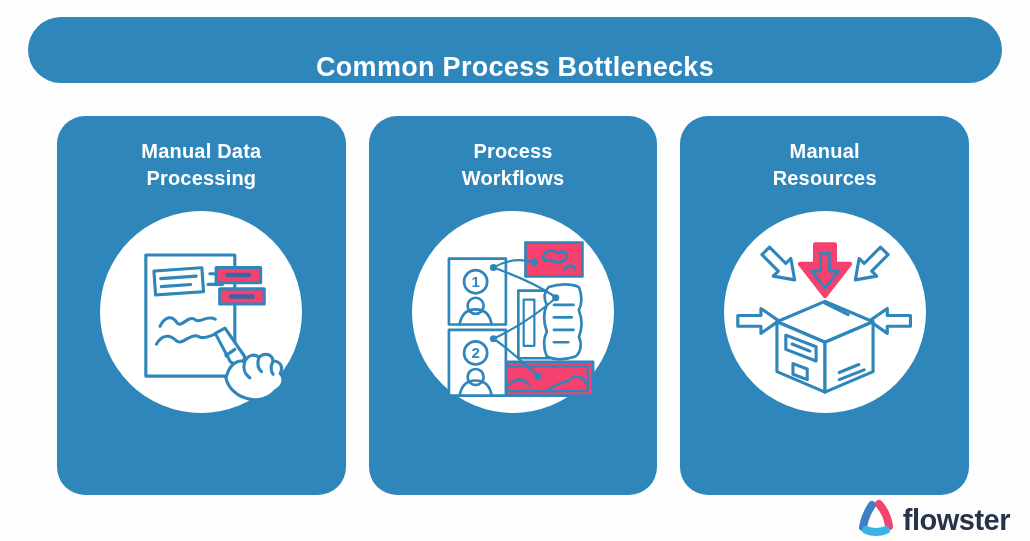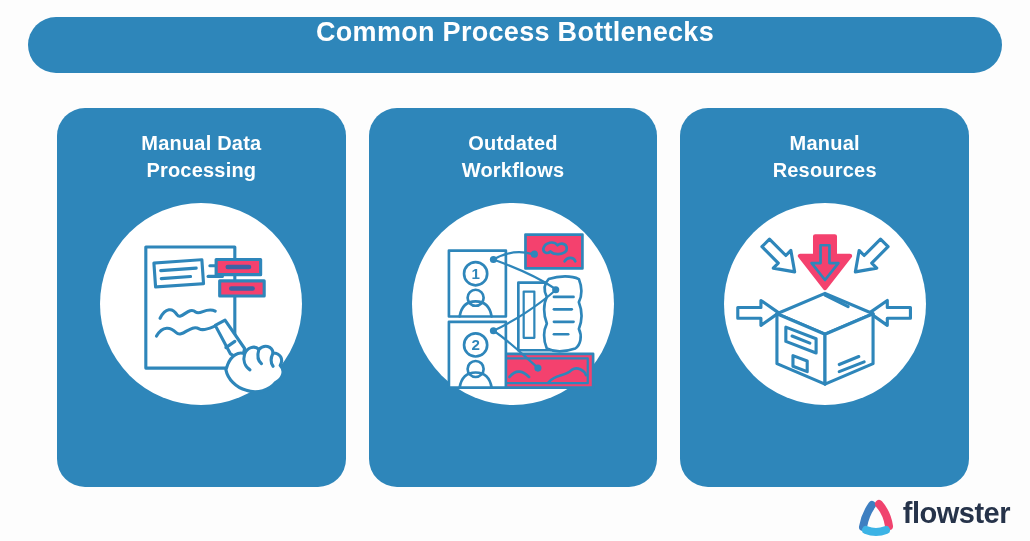--- a/index.html
+++ b/index.html
@@ -2,48 +2,48 @@
 <html><head>
 <meta charset="utf-8">
 <style>
   html,body{margin:0;padding:0;}
   body{
     width:1030px;height:541px;position:relative;overflow:hidden;
     background:#fdfdfd;
     font-family:"Liberation Sans", sans-serif;
   }
   .header-pill{
-    position:absolute;left:28px;top:17px;width:974px;height:56px;
+    position:absolute;left:28px;top:17px;width:974px;height:66px;
     background:#2e86ba;border-radius:35px;
-    display:flex;align-items:flex-start;justify-content:center;
+    display:flex;align-items:flex-end;justify-content:center;
   }
   .header-title{
     color:#ffffff;font-size:27px;font-weight:bold;letter-spacing:.3px;
   }
   .cards-row{
-    position:absolute;left:57px;top:108px;width:912px;height:379px;
+    position:absolute;left:57px;top:116px;width:912px;height:379px;
     display:flex;gap:23px;
   }
   .card{
     flex:1;background:#2e86ba;border-radius:28px;
     display:flex;flex-direction:column;align-items:center;
     padding-top:22px;box-sizing:border-box;
   }
   .card-title{
     color:#ffffff;font-size:20px;font-weight:bold;text-align:center;
     line-height:27px;max-width:172px;min-height:54px;letter-spacing:.2px;
   }
   .icon-circle{
     width:202px;height:202px;border-radius:50%;background:#ffffff;
     margin-top:19px;display:flex;align-items:center;justify-content:center;
   }
   .icon-circle svg{width:178px;height:178px;display:block;}
   .footer-logo{
     position:absolute;right:20px;bottom:4px;
-    display:flex;align-items:flex-start;gap:7px;
+    display:flex;align-items:flex-end;gap:7px;
   }
   .brand-text{
     color:#26334a;font-size:29px;font-weight:bold;letter-spacing:-.5px;
   }
 </style>
 </head>
 <body>
 
 <div class="header-pill">
   <div class="header-title">Common Process Bottlenecks</div>
@@ -75,21 +75,21 @@
           <path d="M130,168 C134,158 142,153 149,156 C152,149 160,146 165,151 C171,145 180,147 181,155 C189,155 193,162 189,169 C195,175 192,184 184,188 C177,197 163,201 151,197 C139,194 130,184 128,174 Z" fill="#ffffff"></path>
           <path d="M165,151 C163,158 164,164 168,167"></path>
           <path d="M181,155 C178,161 178,166 181,170"></path>
           <path d="M149,156 C147,163 149,170 155,174"></path>
         </g>
       </svg>
     </div>
   </div>
 
   <div class="card">
-    <div class="card-title">Outdated Workflows</div>
+    <div class="card-title">Process Workflows</div>
     <div class="icon-circle">
       <svg viewBox="0 0 200 200">
         <g stroke="#2e86ba" stroke-width="3" fill="none" stroke-linecap="round" stroke-linejoin="round">
           <rect x="114" y="22" width="64" height="38" fill="#f4416e"></rect>
           <path d="M134,38 C136,30 146,29 150,34 C155,30 162,33 160,40 C156,45 146,45 142,41 C139,44 134,43 134,38 Z"></path>
           <path d="M158,52 C161,47 168,47 170,52"></path>
           <rect x="86" y="156" width="104" height="38" fill="#f4416e"></rect>
           <rect x="92" y="161" width="92" height="28" stroke-width="2.5"></rect>
           <path d="M96,182 C104,172 112,176 118,182"></path>
           <path d="M140,188 C148,178 158,182 166,174 C172,170 180,174 182,180"></path>

